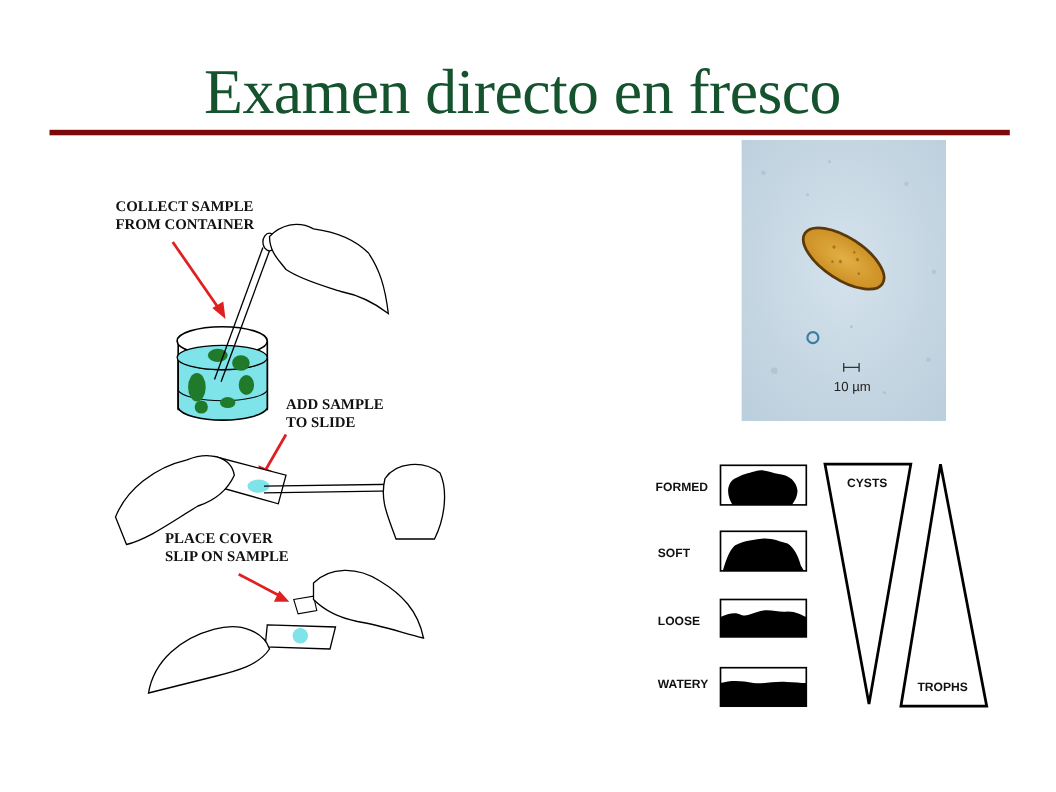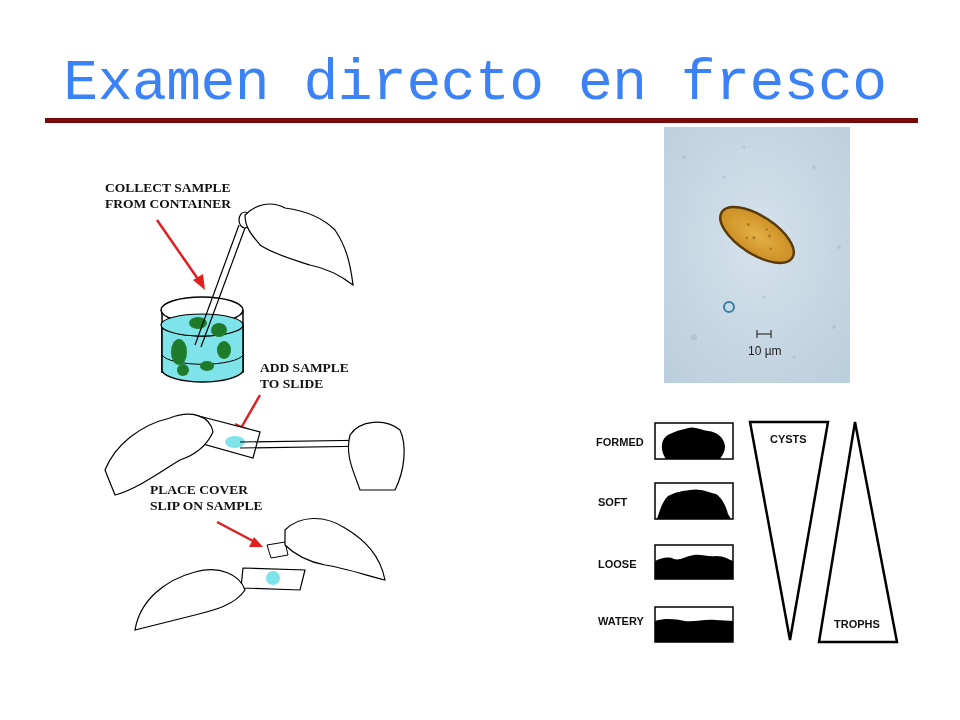--- a/index.html
+++ b/index.html
@@ -1,26 +1,26 @@
 <!DOCTYPE html>
 <html><head>
 <meta charset="utf-8">
 <style>
   html, body { margin:0; padding:0; background:#ffffff; }
   body { width:960px; height:720px; position:relative; overflow:hidden; font-family:"Liberation Sans", sans-serif; }
   .slide-title {
     position:absolute; left:0; top:52px; width:960px; text-align:center;
-    font-family:Liberation Mono, monospace; font-size:58px; line-height:64px; color:#3b82f6;
+    font-family:Liberation Serif, serif; font-size:58px; line-height:64px; color:#14532d;
     letter-spacing:-0.5px; padding-right:10px; box-sizing:border-box;
   }
   .title-rule { position:absolute; left:45px; top:118px; width:873px; height:5px; }
   .panel { position:absolute; }
   .lbl-serif { font-family:"Liberation Serif", serif; font-weight:bold; font-size:13.5px; line-height:15px; fill:#111; }
   .lbl-sans { font-family:"Liberation Sans", sans-serif; font-weight:bold; font-size:11px; fill:#111; }
-  .micro { position:absolute; left:664px; top:127px; width:196px; height:256px; overflow:hidden; }
+  .micro { position:absolute; left:664px; top:127px; width:196px; height:256px; overflow:hidden;text-align:right; }
 </style>
 </head>
 <body>
 
 <div class="slide-title">Examen directo en fresco</div>
 <div class="title-rule" style="background:#7a0a0a;"></div>
 
 <svg class="panel" style="left:95px; top:170px;" width="330" height="470" viewBox="0 0 330 470">
 
   <text class="lbl-serif" x="10" y="22">COLLECT SAMPLE</text>

